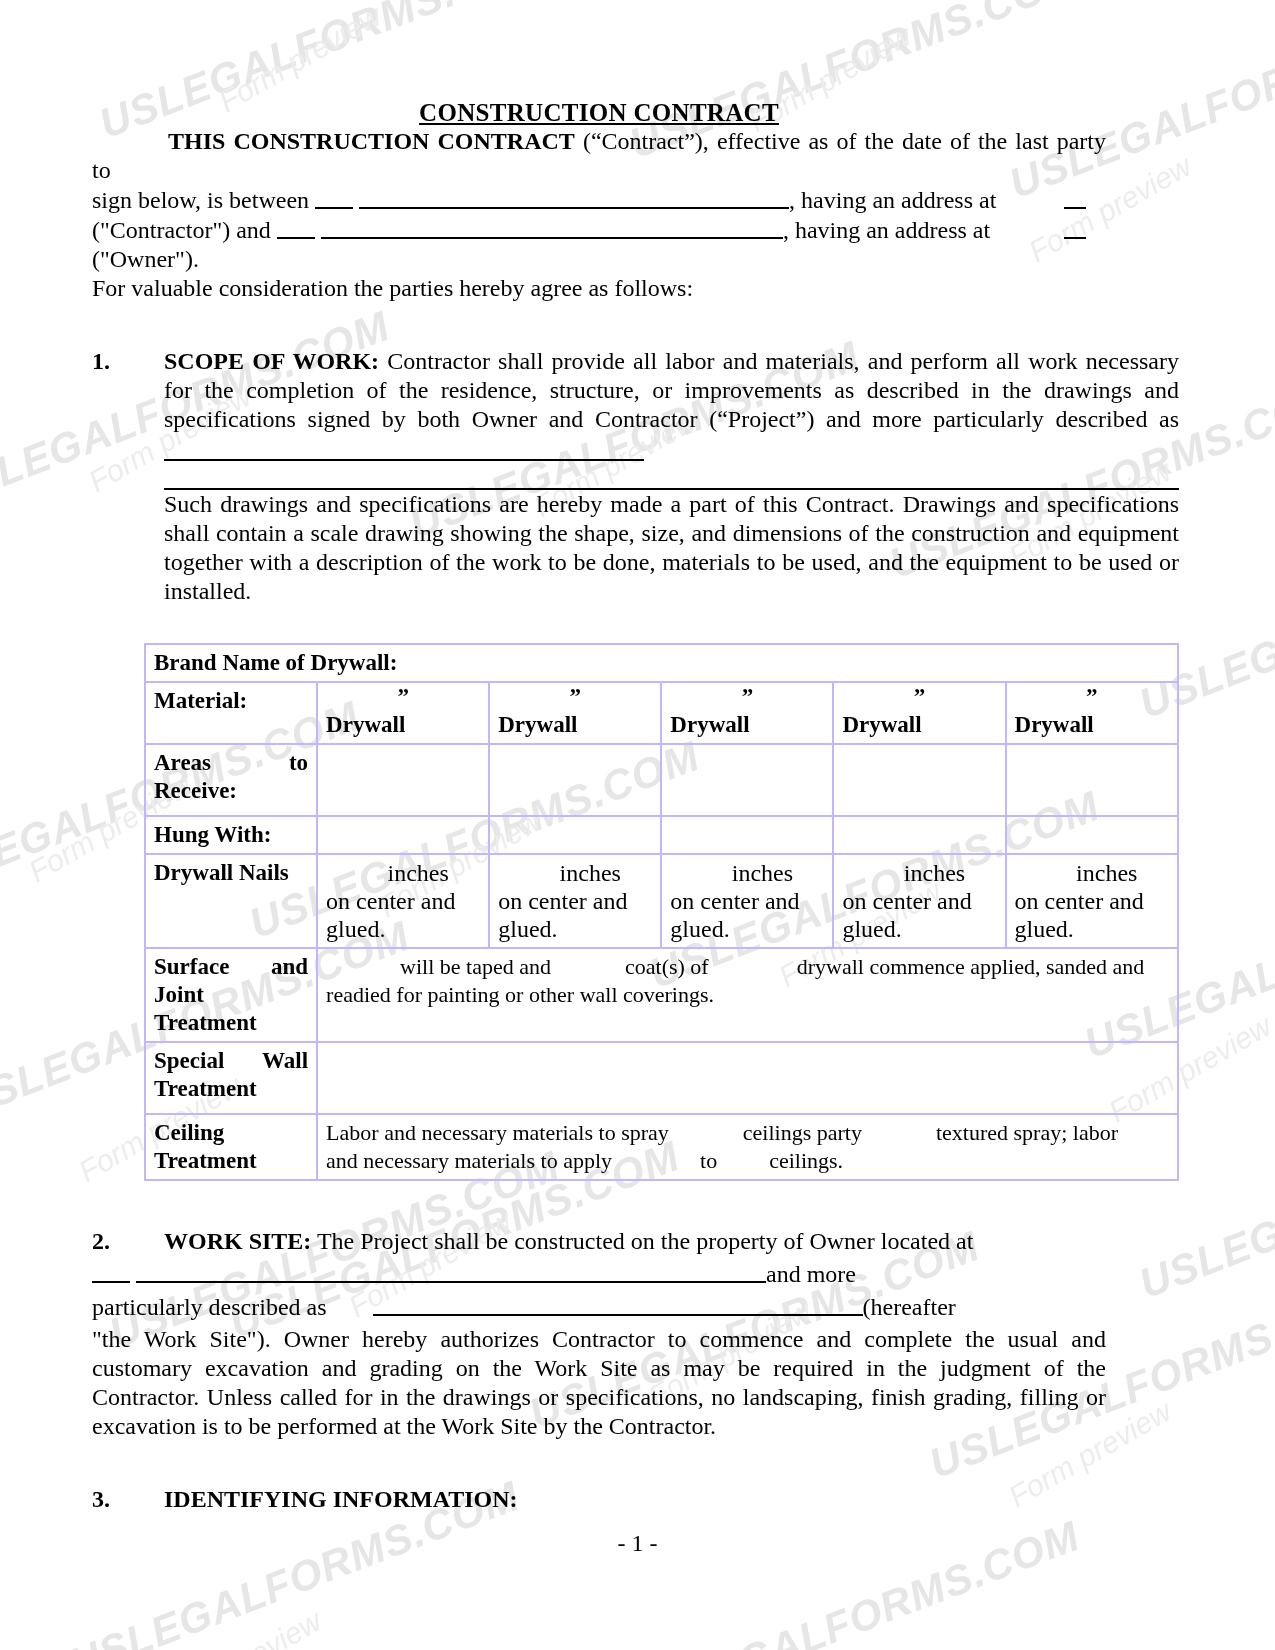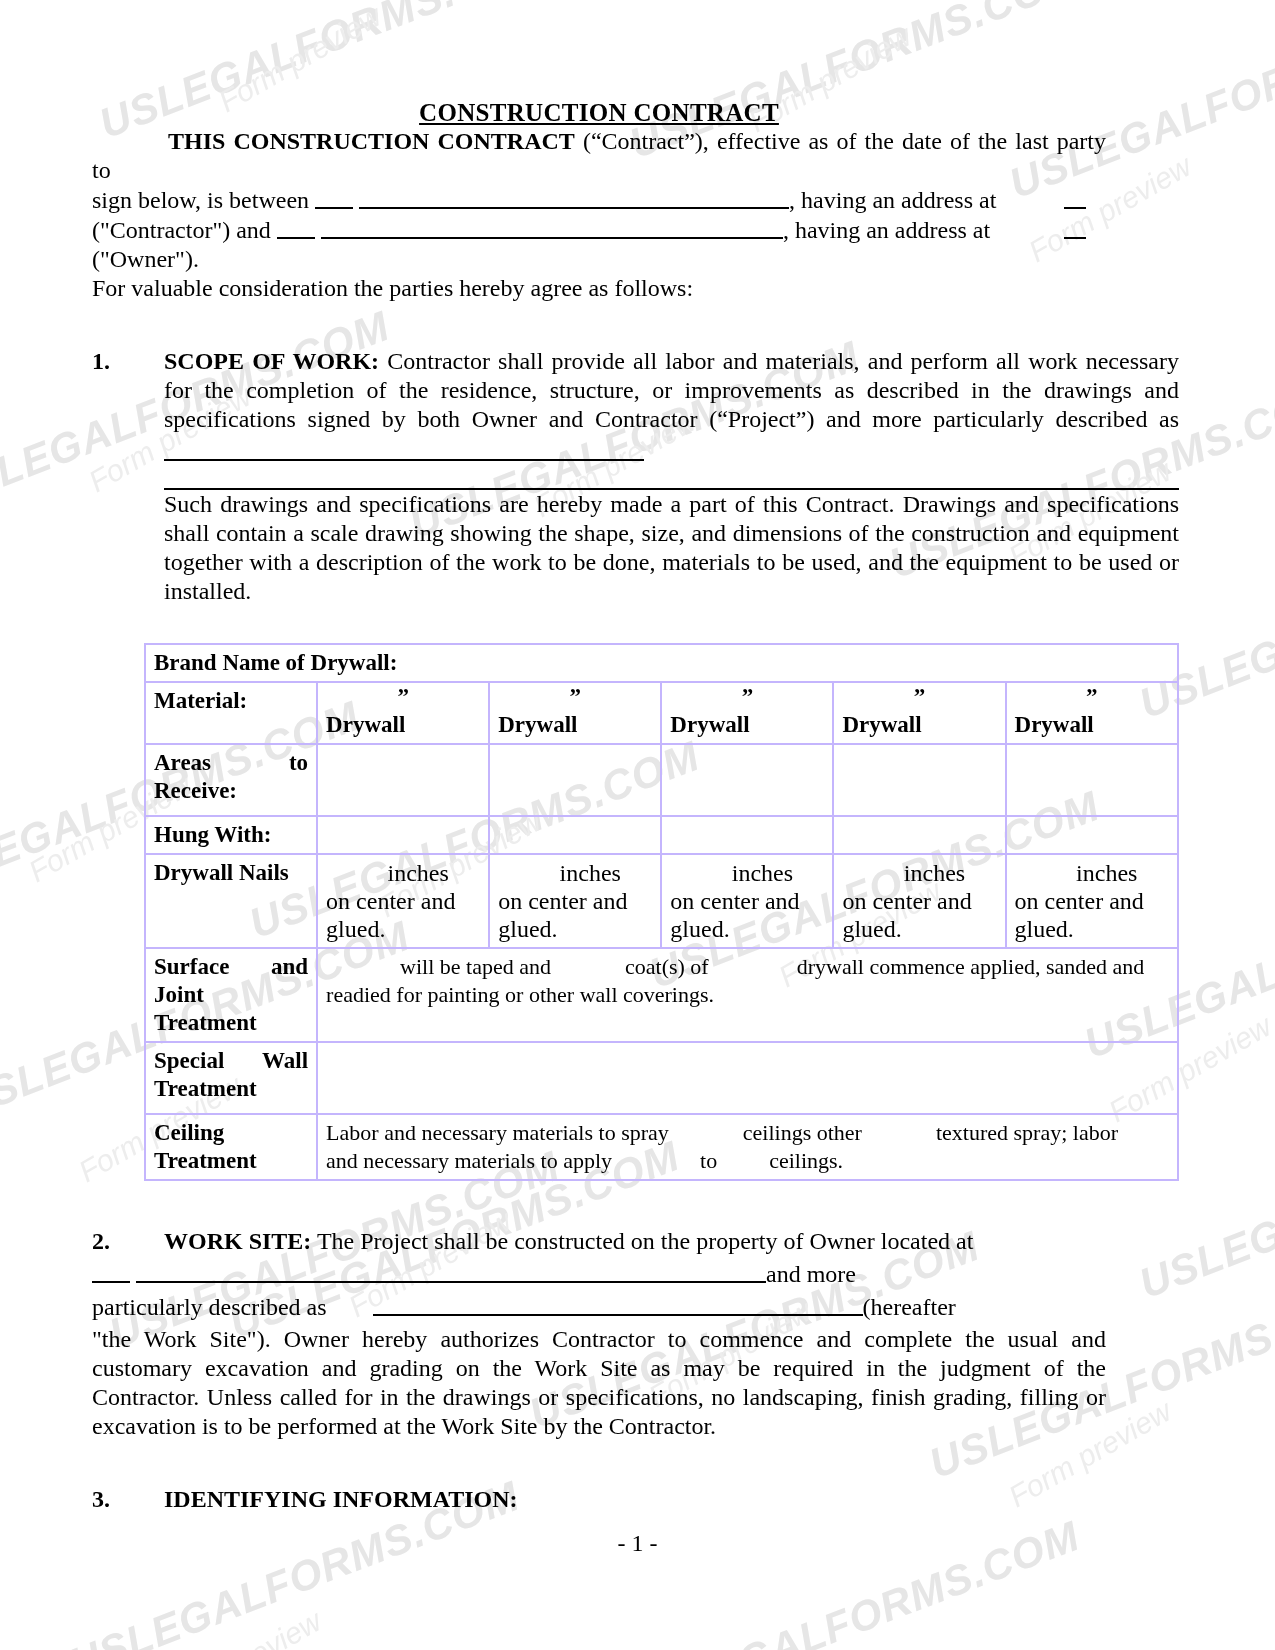--- a/index.html
+++ b/index.html
@@ -375,21 +375,21 @@
                   <span>readied for painting or other wall coverings.</span>
                 </td>
               </tr>
               <tr>
                 <td class="lbl">Special Wall Treatment</td>
                 <td class="wide blank-row" colspan="5"></td>
               </tr>
               <tr>
                 <td class="lbl lbl-mid">Ceiling Treatment</td>
                 <td class="wide" colspan="5">
-                  <span>Labor and necessary materials to spray</span><span class="gap-md"></span><span>ceilings other</span><span class="gap-md"></span><span>textured spray; labor</span><br>
+                  <span>Labor and necessary materials to spray</span><span class="gap-md"></span><span>ceilings party</span><span class="gap-md"></span><span>textured spray; labor</span><br>
                   <span>and necessary materials to apply</span><span class="gap-lg"></span><span>to</span><span class="gap-sm"></span><span>ceilings.</span>
                 </td>
               </tr>
             </tbody>
           </table>
         </div>
       </div>
 
       <div class="clause" style="margin-top:46px;">
         <div class="clause-num">2.</div>

